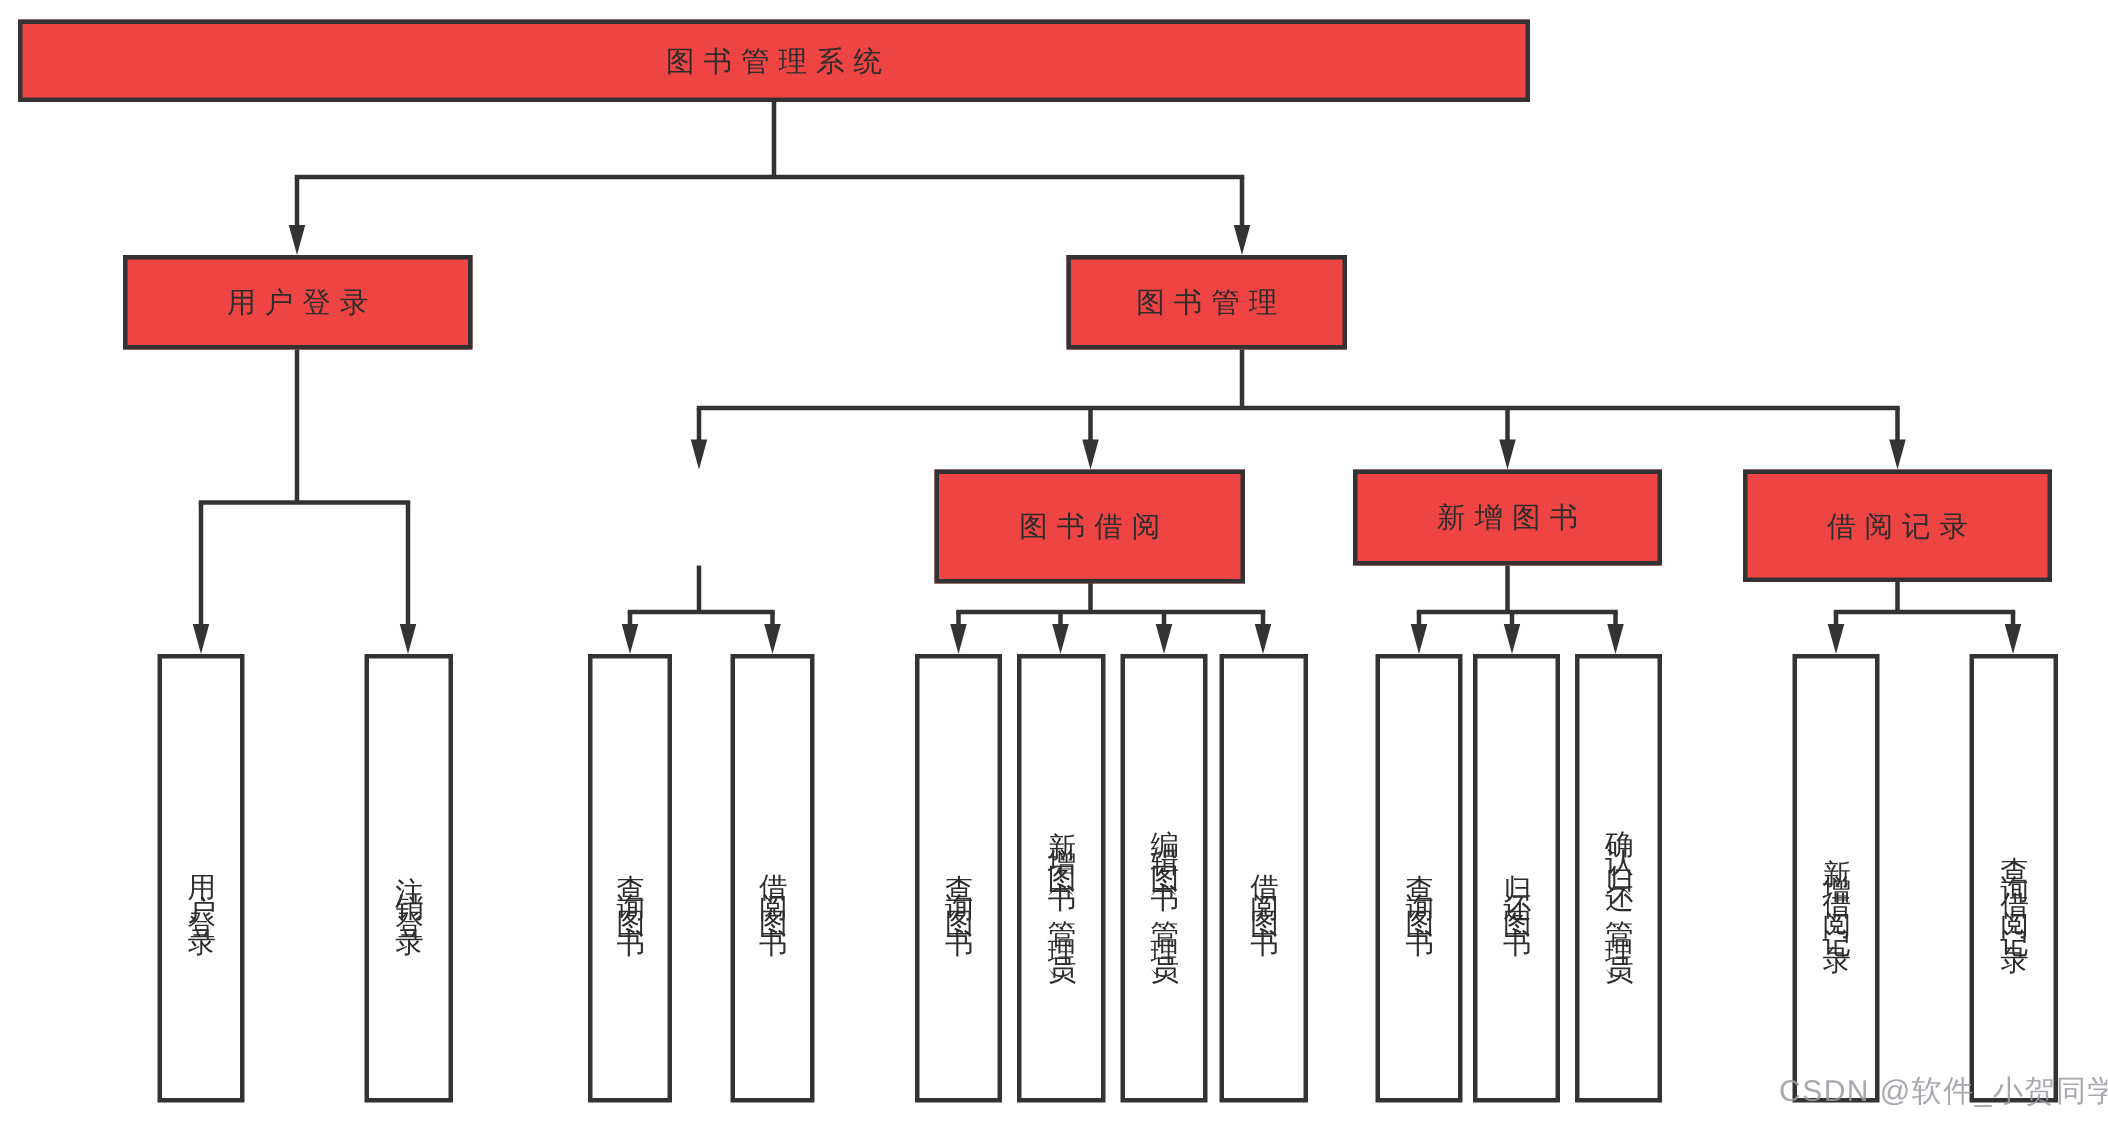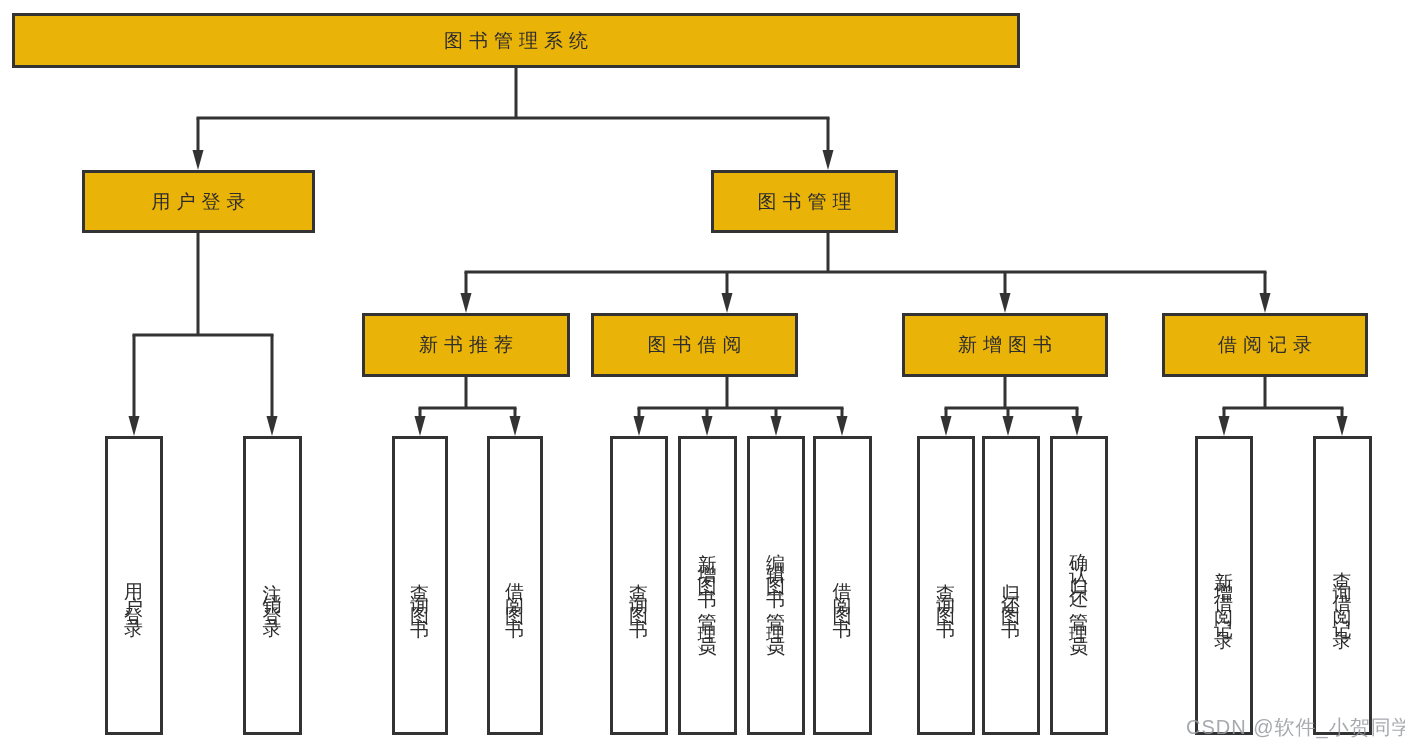--- a/index.html
+++ b/index.html
@@ -20,21 +20,21 @@
     left: 0;
     top: 0;
     width: 1405px;
     height: 747px;
     z-index: 1;
   }
   .node {
     position: absolute;
     box-sizing: border-box;
     border: 3px solid #333333;
-    background: #eab308;
+    background: #ef4444;
     display: flex;
     align-items: center;
     justify-content: center;
     z-index: 2;
     font-family: Liberation Mono, monospace;
   }
   .hlabel {
     font-size: 19px;
     color: #2d2d2d;
     letter-spacing: 6px;
@@ -140,30 +140,27 @@
     <span class="hlabel">图书管理系统</span>
   </div>
 
   <div class="node" style="left:82px; top:170px; width:233px; height:63px;">
     <span class="hlabel">用户登录</span>
   </div>
   <div class="node" style="left:711px; top:170px; width:187px; height:63px;">
     <span class="hlabel">图书管理</span>
   </div>
 
-  <div class="node" style="left:362px; top:313px; width:208px; height:64px;">
-    <span class="hlabel">新书推荐</span>
-  </div>
-  <div class="node" style="left:591px; top:313px; width:207px; height:64px;text-align:center;">
+  <div class="node" style="left:623px; top:313px; width:207px; height:76px;text-align:center;">
     <span class="hlabel">图书借阅</span>
   </div>
   <div class="node" style="left:902px; top:313px; width:206px; height:64px;">
     <span class="hlabel">新增图书</span>
   </div>
-  <div class="node" style="left:1162px; top:313px; width:206px; height:64px;">
+  <div class="node" style="left:1162px; top:313px; width:206px; height:75px;">
     <span class="hlabel">借阅记录</span>
   </div>
 
   <div class="leaf" style="left:105px; width:58px;">
     <span class="vlabel">用户登录</span>
   </div>
   <div class="leaf" style="left:243px; width:59px;">
     <span class="vlabel">注销登录</span>
   </div>
 

